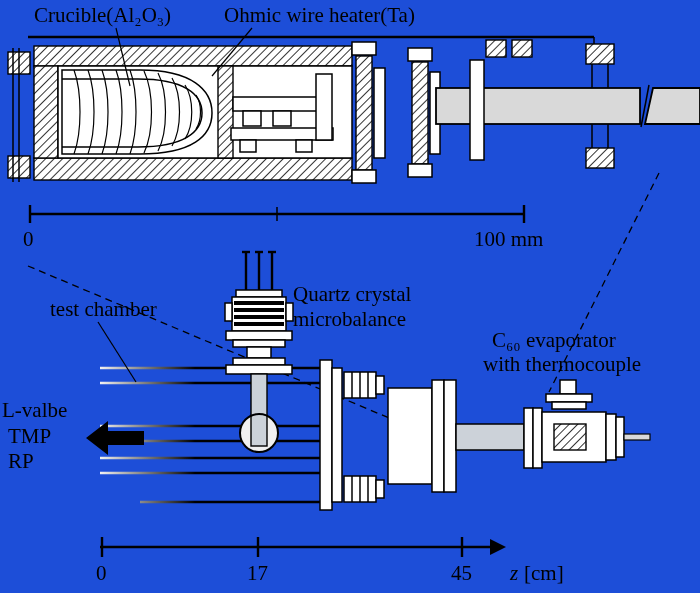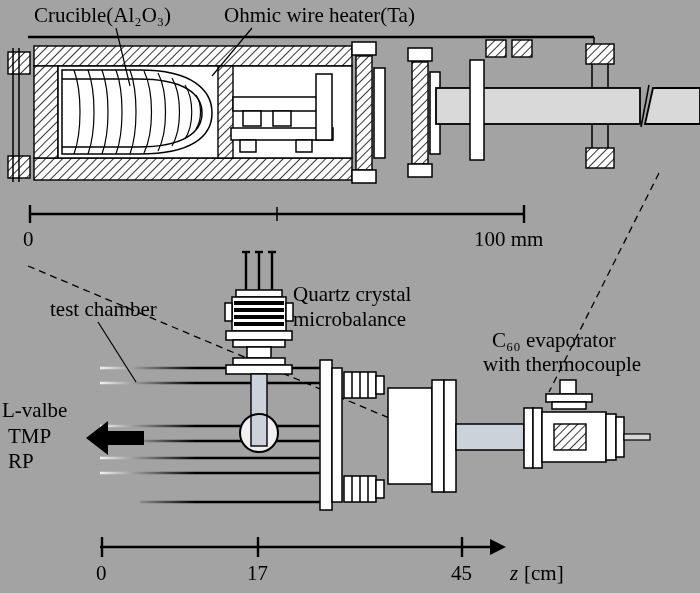--- a/index.html
+++ b/index.html
@@ -1,16 +1,16 @@
 <!DOCTYPE html>
 <html><head>
 <meta charset="utf-8">
 <style>
   html,body{margin:0;padding:0;background:#ffffff;}
-  .stage{position:relative;width:700px;height:593px;background:#a3a3a3;overflow:hidden;}
+  .stage{position:relative;width:700px;height:593px;background:#1d4ed8;overflow:hidden;}
   svg{display:block;}
   .ln  {stroke:#000;stroke-width:1.5;fill:none;}
   .ln2 {stroke:#000;stroke-width:2.4;fill:none;}
   .thin{stroke:#000;stroke-width:1.2;fill:none;}
   .wht {fill:#fff;stroke:#000;stroke-width:1.5;}
   .hatch{fill:url(#hatch);stroke:#000;stroke-width:1.4;}
   .dash{stroke:#000;stroke-width:1.3;stroke-dasharray:7 5;fill:none;}
   .fadeln{stroke:url(#fade);stroke-width:2.4;fill:none;}
   .stripe{stroke:#000;stroke-width:4;fill:none;}
   .txt{font-family:"Liberation Serif","DejaVu Serif",serif;font-size:21px;fill:#000;}

